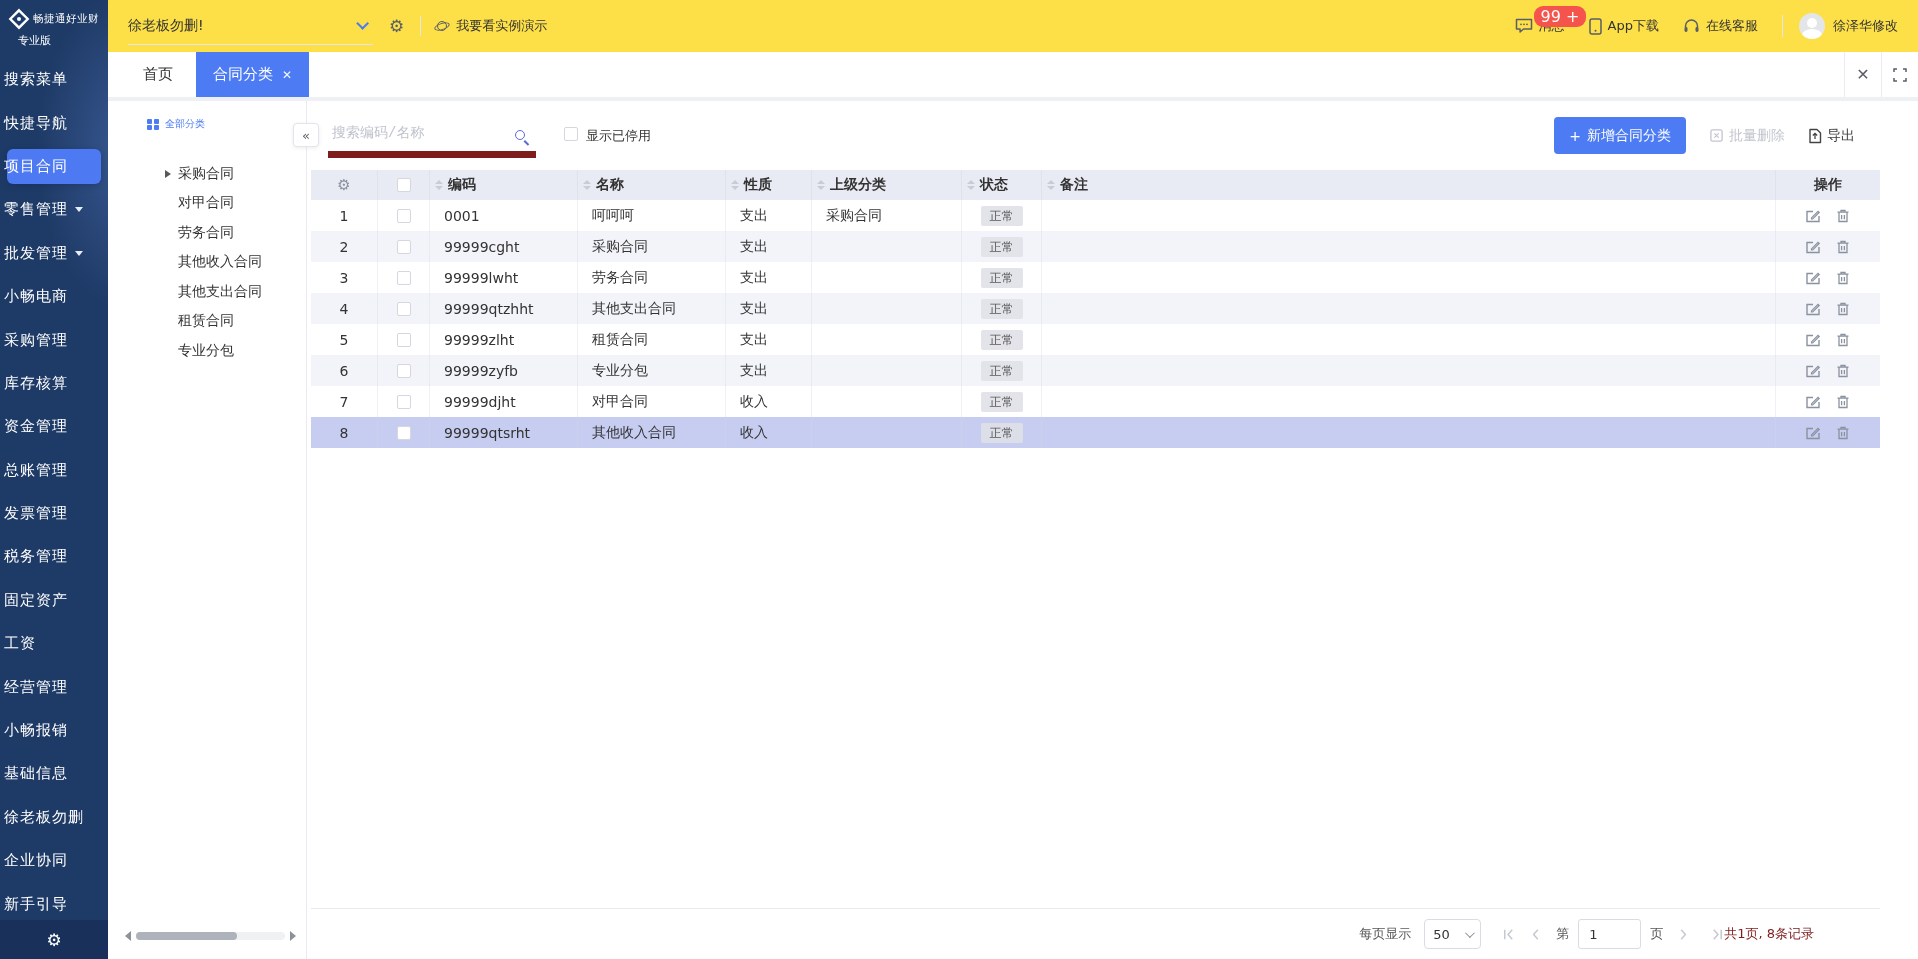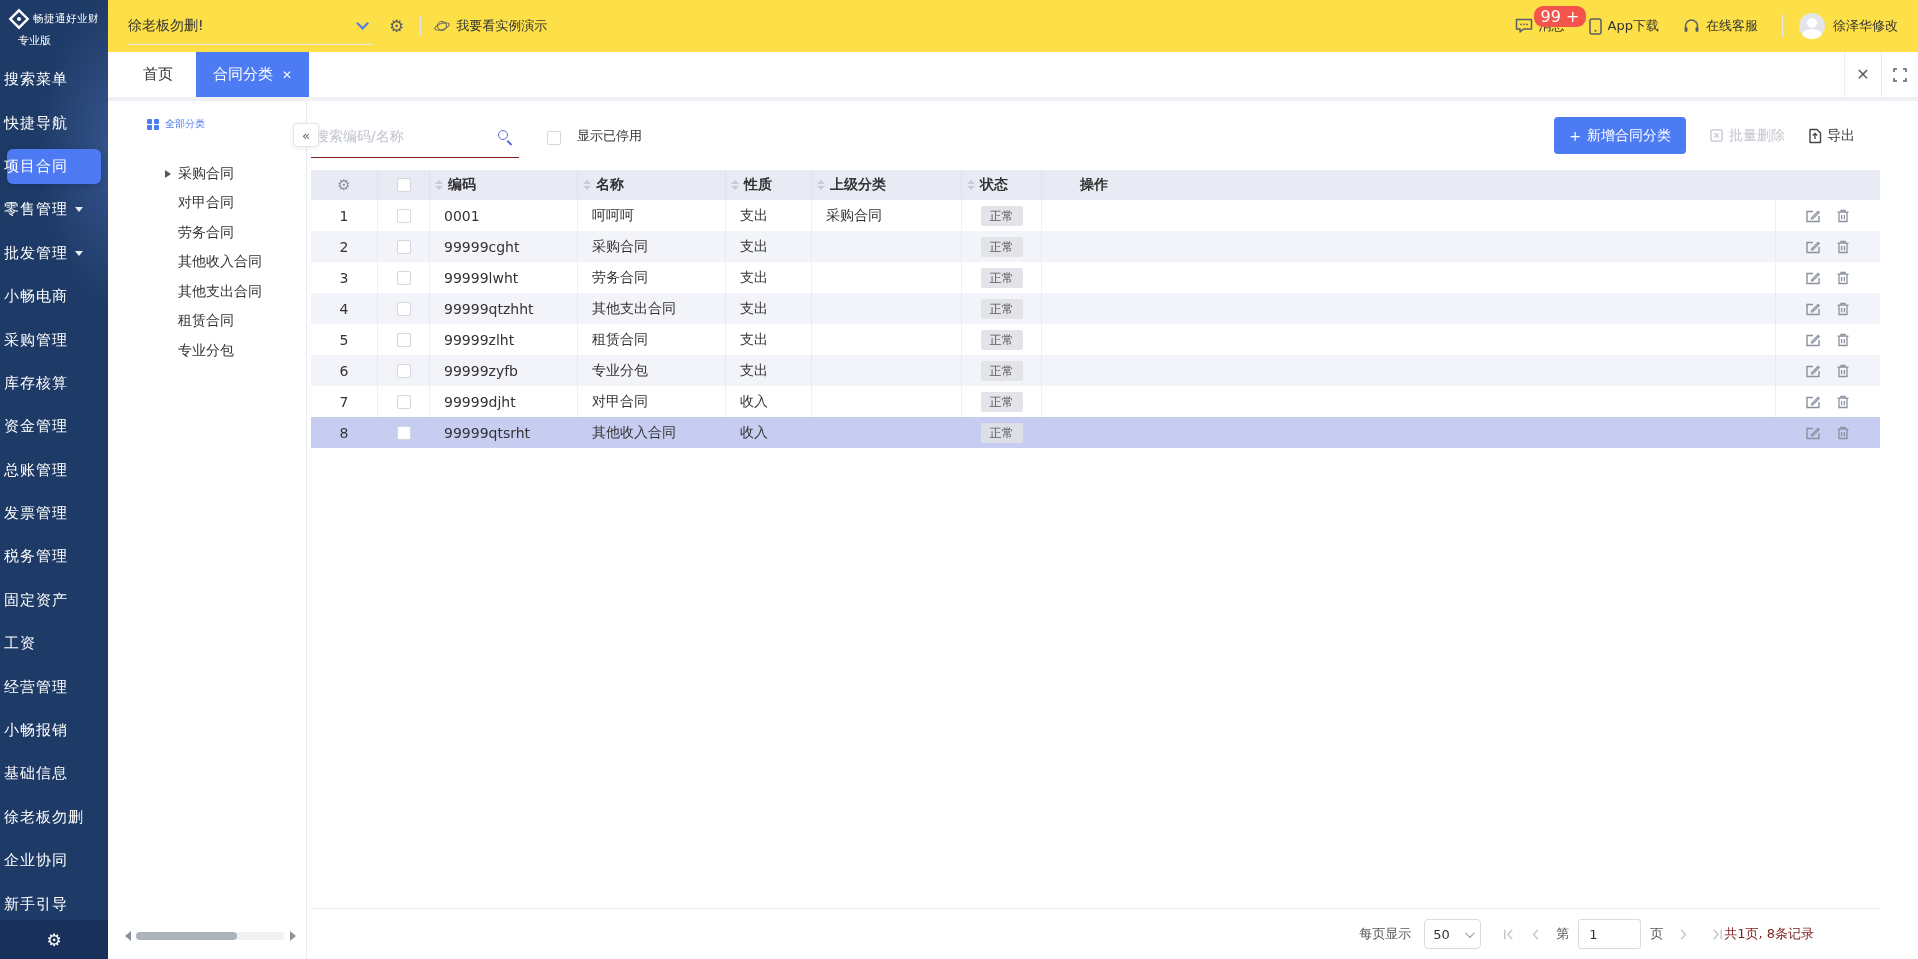--- a/index.html
+++ b/index.html
@@ -86,28 +86,28 @@
   .tree-scroll { position:absolute; left:17px; right:10px; bottom:17px; height:12px; display:flex; align-items:center; gap:5px; }
   .ts-arrow { width:0; height:0; border-top:5px solid transparent; border-bottom:5px solid transparent; cursor:pointer; }
   .ts-left { border-right:6px solid #8d9199; }
   .ts-right { border-left:6px solid #8d9199; }
   .ts-track { flex:1; height:8px; border-radius:4px; background:#f0f1f3; position:relative; }
   .ts-thumb { position:absolute; left:0; top:0; height:8px; width:68%; border-radius:4px; background:#aeb2ba; cursor:grab; }
 
   
   .zone { position:absolute; left:200px; right:0; top:0; bottom:0; }
   .toolbar { position:absolute; left:0; right:0; top:0; height:69px; display:flex; align-items:center; }
-  .search { position:relative; margin-left:3px; width:208px; height:38px; border-bottom:1px solid #7f1d1d; align-self:flex-start; margin-top:19px; }
+  .search { position:relative; margin-left:20px; width:208px; height:38px; border-bottom:7px solid #7f1d1d; align-self:flex-start; margin-top:19px;font-family:Liberation Mono, monospace; }
   .search input { width:100%; height:100%; border:0; outline:0; font-size:14px; color:#333; padding:0 28px 6px 4px;
     font-family:inherit; background:transparent; }
   .search input::placeholder { color:#bfc3cc; }
   .mag { position:absolute; right:6px; top:9px; width:16px; height:16px; cursor:pointer; }
   .mag .lens { position:absolute; left:1px; top:1px; width:10px; height:10px; border:1.6px solid #5a6bd8; border-radius:50%; }
   .mag .hdl { position:absolute; left:11px; top:11px; width:6px; height:1.8px; background:#5a6bd8; transform:rotate(45deg); transform-origin:0 0; }
-  .show-disabled { display:flex; align-items:flex-end; gap:16px; margin-left:28px; cursor:pointer; }
+  .show-disabled { display:flex; align-items:flex-start; gap:8px; margin-left:28px; cursor:pointer; }
   .cb { width:14px; height:14px; border:1px solid #d4d7de; border-radius:2px; background:#fff; flex:none; cursor:pointer; display:inline-block; }
   .sd-label { font-size:13px; color:#333; }
   .tb-actions { margin-left:auto; display:flex; align-items:center; margin-right:63px; }
   .btn-add { height:37px; padding:0 15px; background:#4d7bf3; color:#fff; border:0; border-radius:4px;
     font-size:14px; font-family:inherit; cursor:pointer; display:flex; align-items:center; gap:6px; }
   .btn-ghost { display:flex; align-items:center; gap:5px; font-size:14px; cursor:pointer; margin-left:23px; }
   .btn-ghost.disabled { color:#c2c6ce; cursor:not-allowed; }
   .btn-ghost.normal { color:#404040; }
   .btn-ghost svg { flex:none; }
 
@@ -439,20 +439,27 @@
                 </span>
               <span>上级分类</span>
             </div>
             <div class="cell c-sta hpad">
               <span class="sort">
                   <i class="up"></i>
                   <i class="dn"></i>
                 </span>
               <span>状态</span>
             </div>
+            <div class="cell c-rem hpad">
+              <span class="sort">
+                  <i class="up"></i>
+                  <i class="dn"></i>
+                </span>
+              <span>备注</span>
+            </div>
             <div class="cell c-op">
               <span>操作</span>
             </div>
           </div>
           <div id="tbody">
               <div class="trow">
                 <div class="cell c-num">
                   <span class="rownum">1</span>
                 </div>
                 <div class="cell c-cb">

